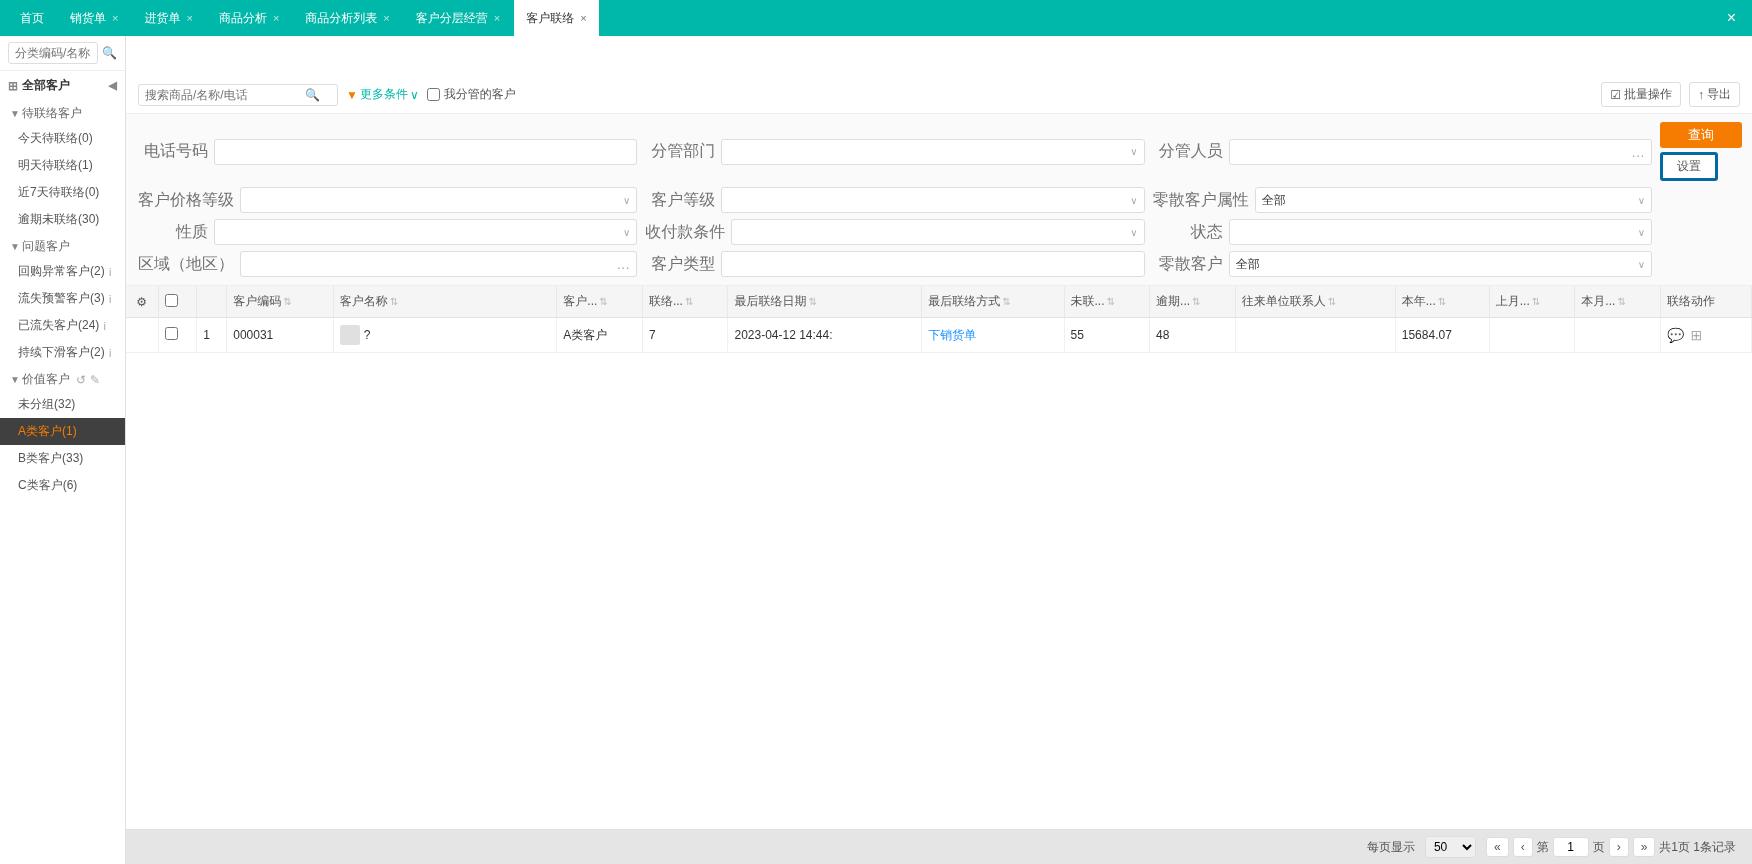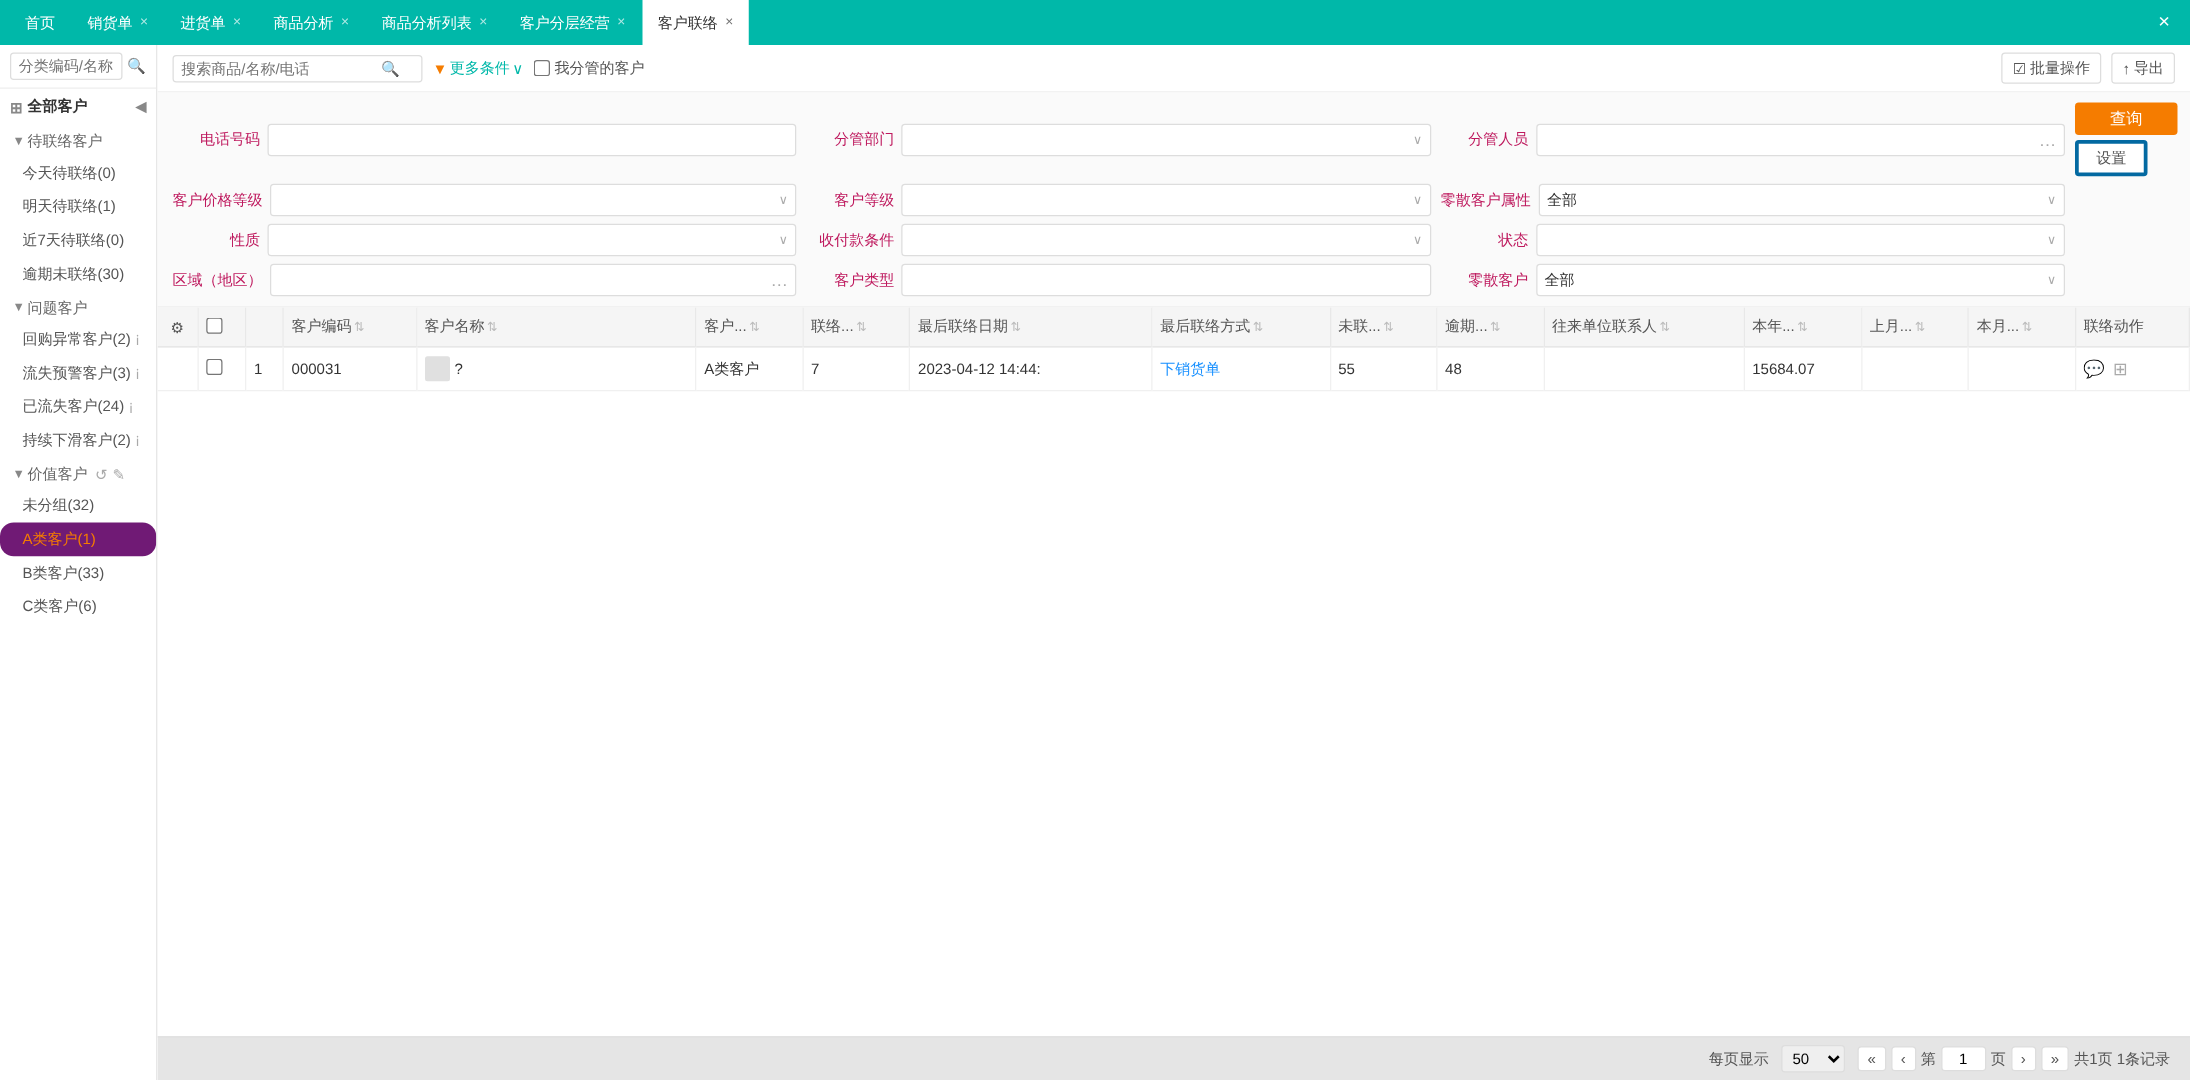--- a/index.html
+++ b/index.html
@@ -108,21 +108,21 @@
     }
     .sidebar-item {
       padding: 5px 10px 5px 18px;
       color: #555;
       cursor: pointer;
       font-size: 12px;
       display: flex;
       align-items: center;
       gap: 4px;
     }
-    .sidebar-item.active { background: #701a75; color: #f57c00; border-radius: 11px; }
+    .sidebar-item.active { background: #404040; color: #f57c00; }
     .sidebar-item .item-icon {
       font-size: 11px;
       color: #aaa;
     }
 
     
     .content {
       flex: 1;
       display: flex;
       flex-direction: column;
@@ -131,20 +131,21 @@
     }
 
     
     .filter-bar {
       display: flex;
       align-items: center;
       padding: 6px 12px;
       border-bottom: 1px solid #eee;
       gap: 8px;
       background: white;
+      margin-top: 40px;
     }
     .filter-search-wrap {
       display: flex;
       align-items: center;
       border: 1px solid #ddd;
       border-radius: 3px;
       padding: 3px 6px;
       width: 200px;
     }
     .filter-search-wrap input {
@@ -214,26 +215,26 @@
       margin-bottom: 6px;
     }
     .adv-filter-row:last-child { margin-bottom: 0; }
     .filter-field {
       display: flex;
       align-items: center;
       flex: 1;
       min-width: 0;
     }
     .filter-label {
-      color: #be185d;
+      color: #737373;
       white-space: nowrap;
       min-width: 70px;
       text-align: right;
       margin-right: 6px;
-      font-size: 12px;
+      font-size: 16px;
     }
     .filter-input-wrap {
       flex: 1;
       border: 1px solid #ddd;
       border-radius: 3px;
       padding: 3px 6px;
       display: flex;
       align-items: center;
       background: white;
       min-height: 26px;

